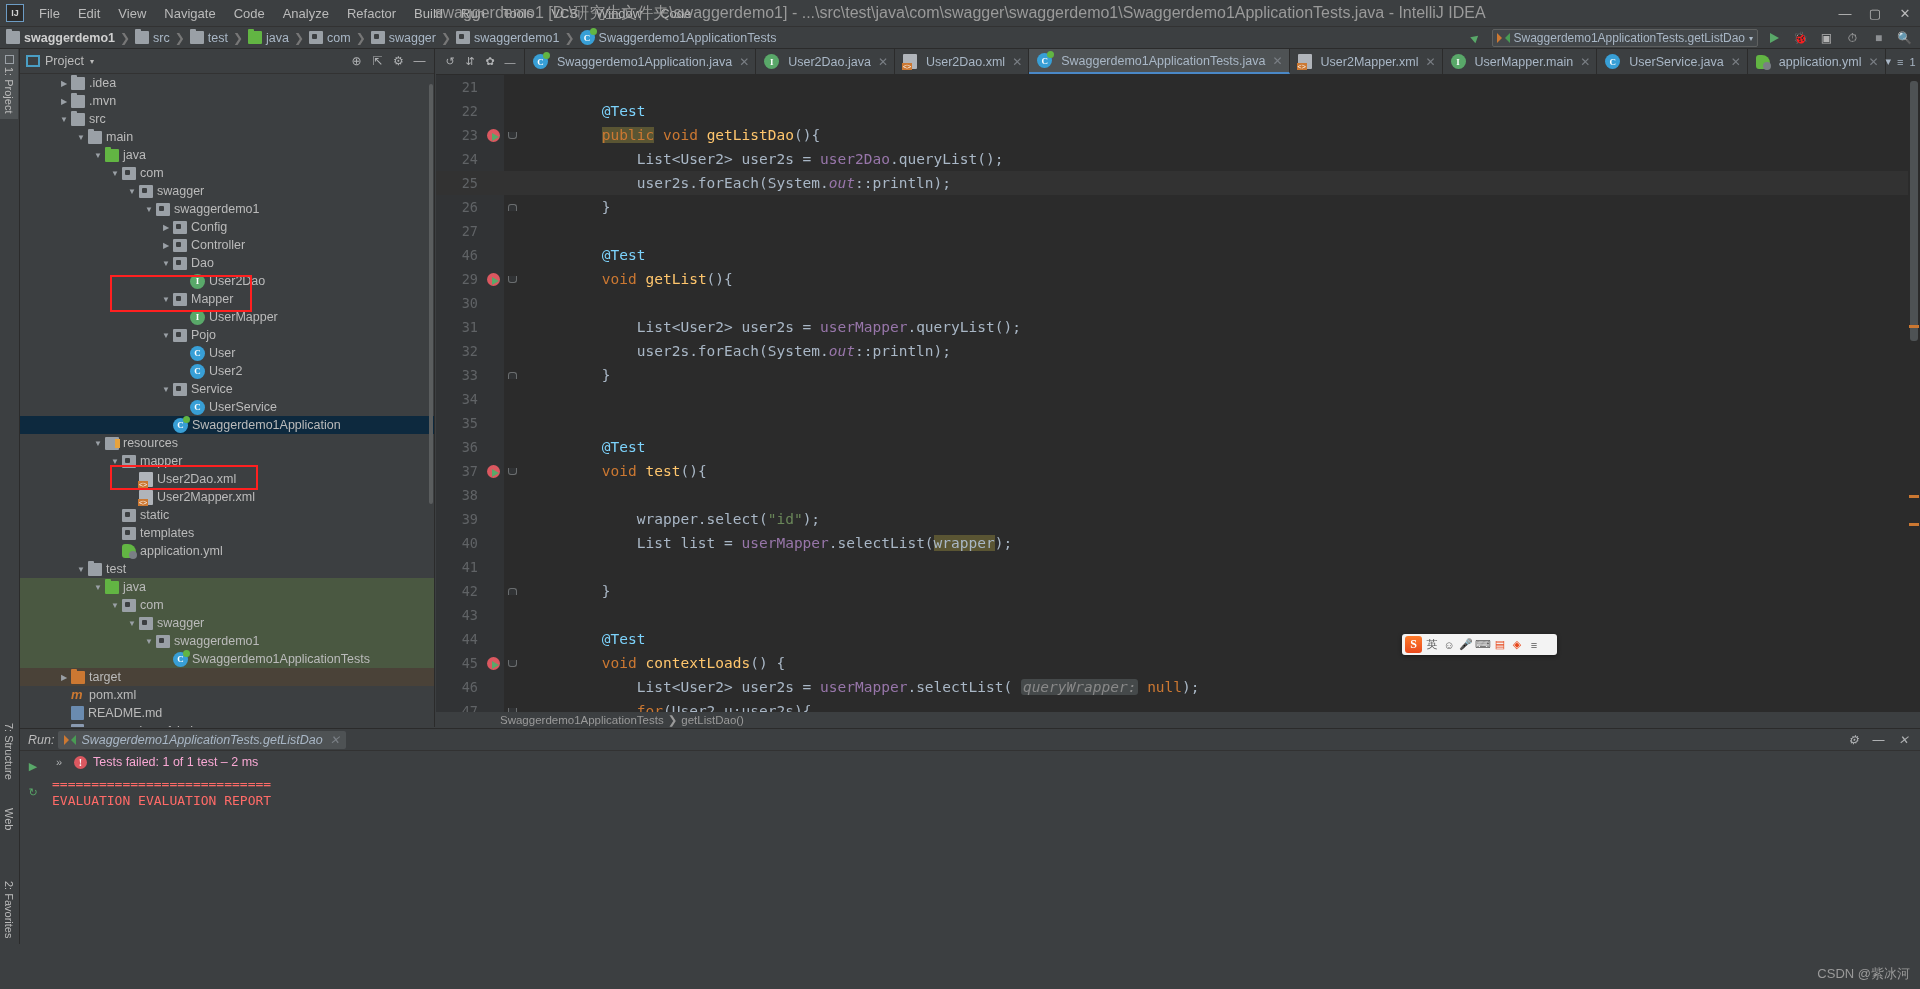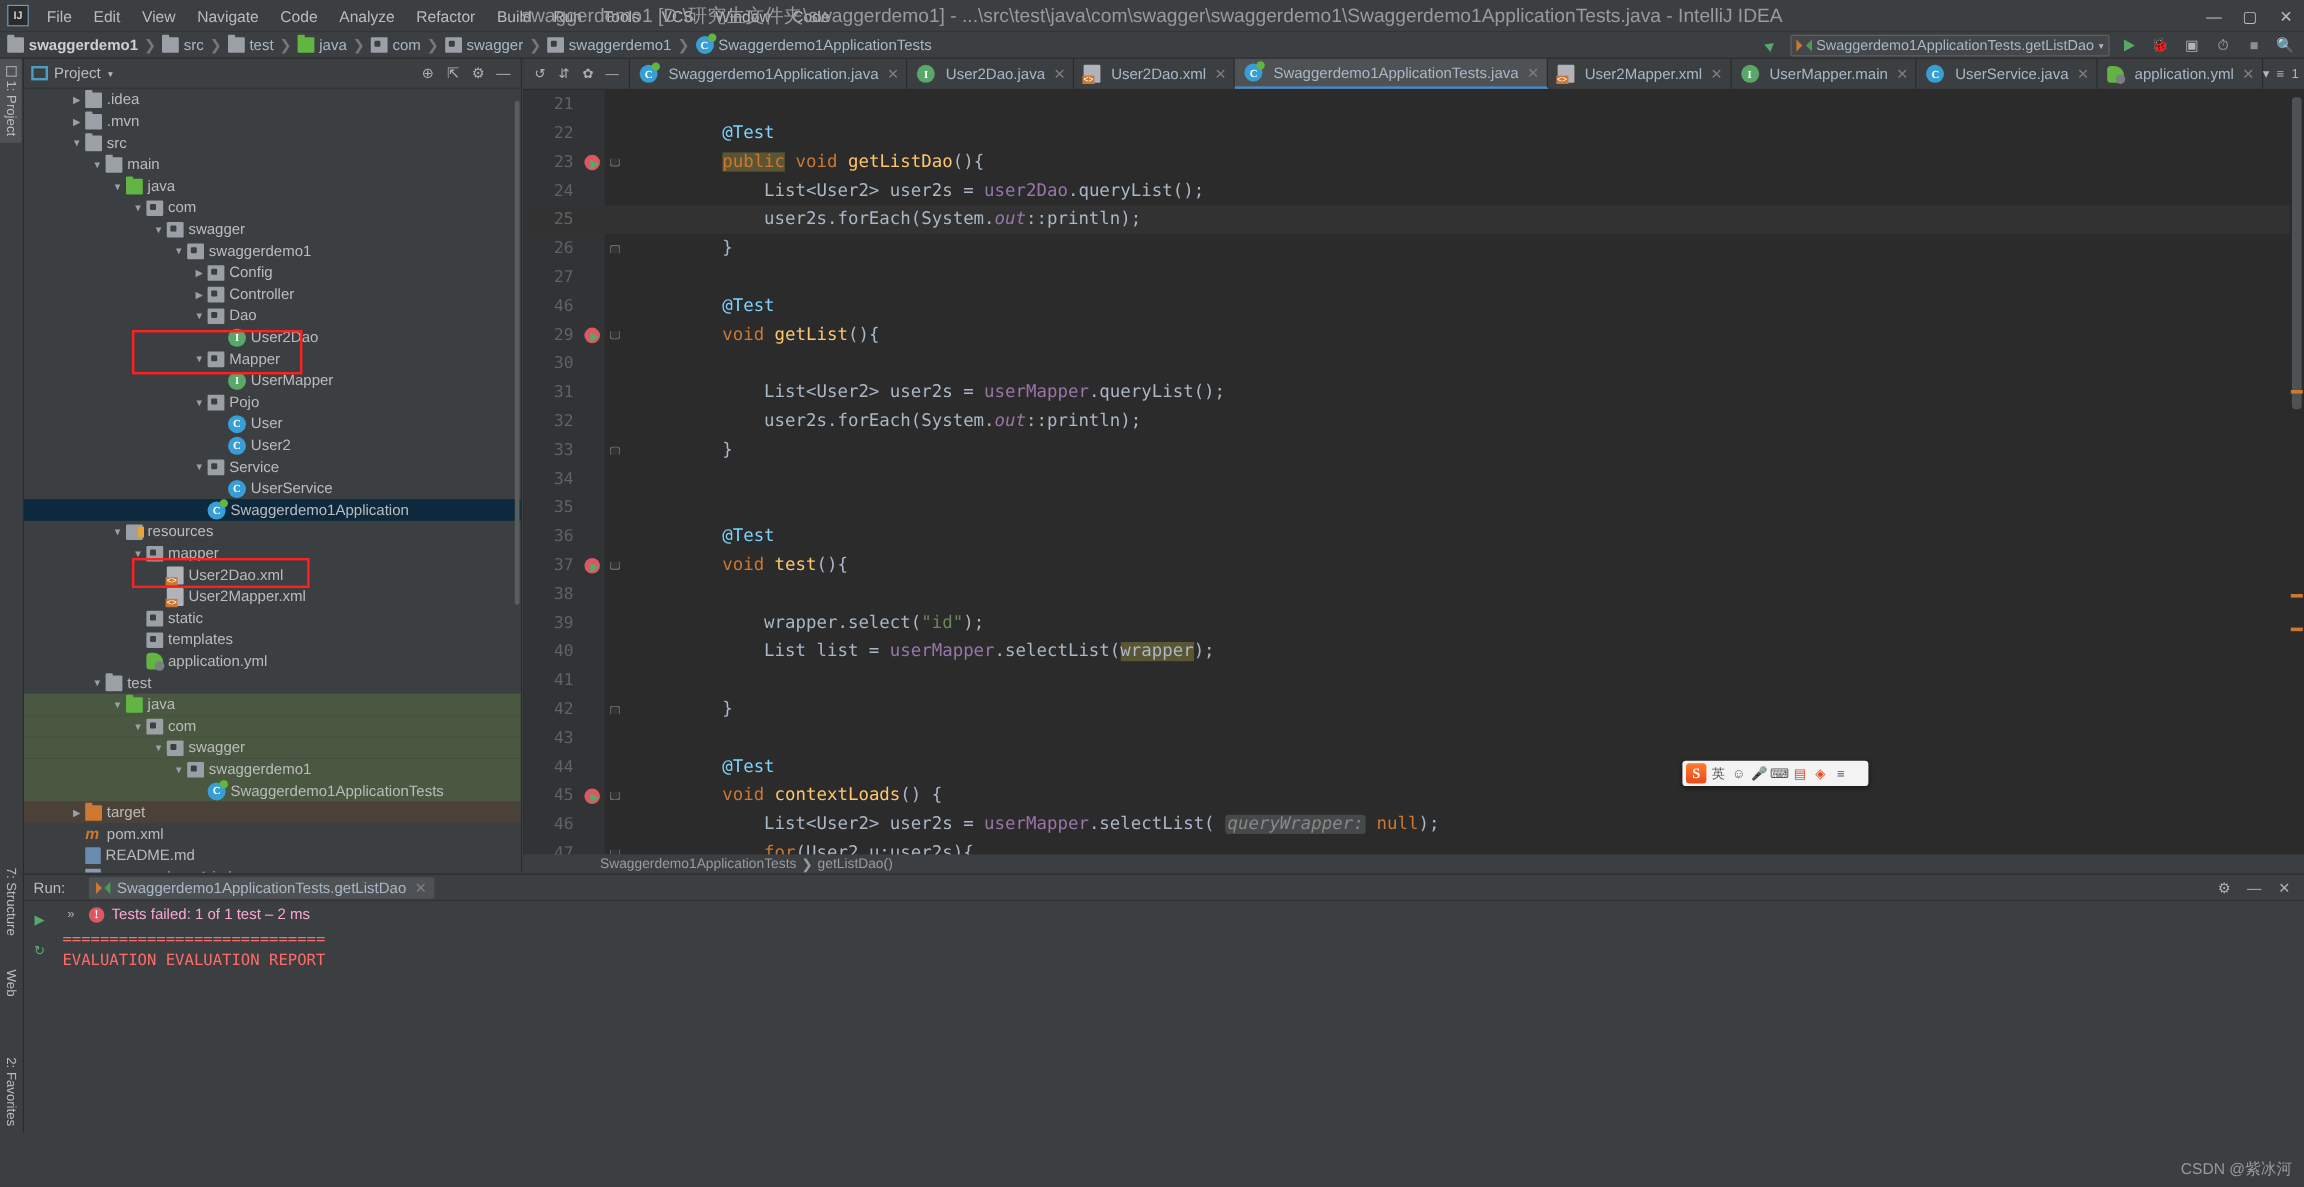--- a/index.html
+++ b/index.html
@@ -335,23 +335,24 @@
     font-size: 11px; color: #555; display: flex; align-items: center;
     justify-content: center; width: 14px; height: 17px;
   }
 
   
   .run-panel {
     position: absolute; left: 20px; top: 728px; width: 1900px; height: 261px;
     background: #3c3f41; border-top: 1px solid #2b2b2b;
   }
   .rp-header {
-    height: 22px; display: flex; align-items: center; gap: 20px;
+    height: 22px; display: flex; align-items: center; gap: 4px;
     padding-left: 8px; font-size: 12.5px; color: #bbbbbb;
     border-bottom: 1px solid #323232;
+    font-style: italic;
   }
   .rp-tab {
     display: flex; align-items: center; gap: 5px; padding: 2px 6px;
     background: #4e5254; border-radius: 2px; font-size: 12.5px;
     color: #a9b7c6;
   }
   .rp-tab-ico {
     width: 12px; height: 12px; position: relative; flex: none;
   }
   .rp-tab-ico::before {

